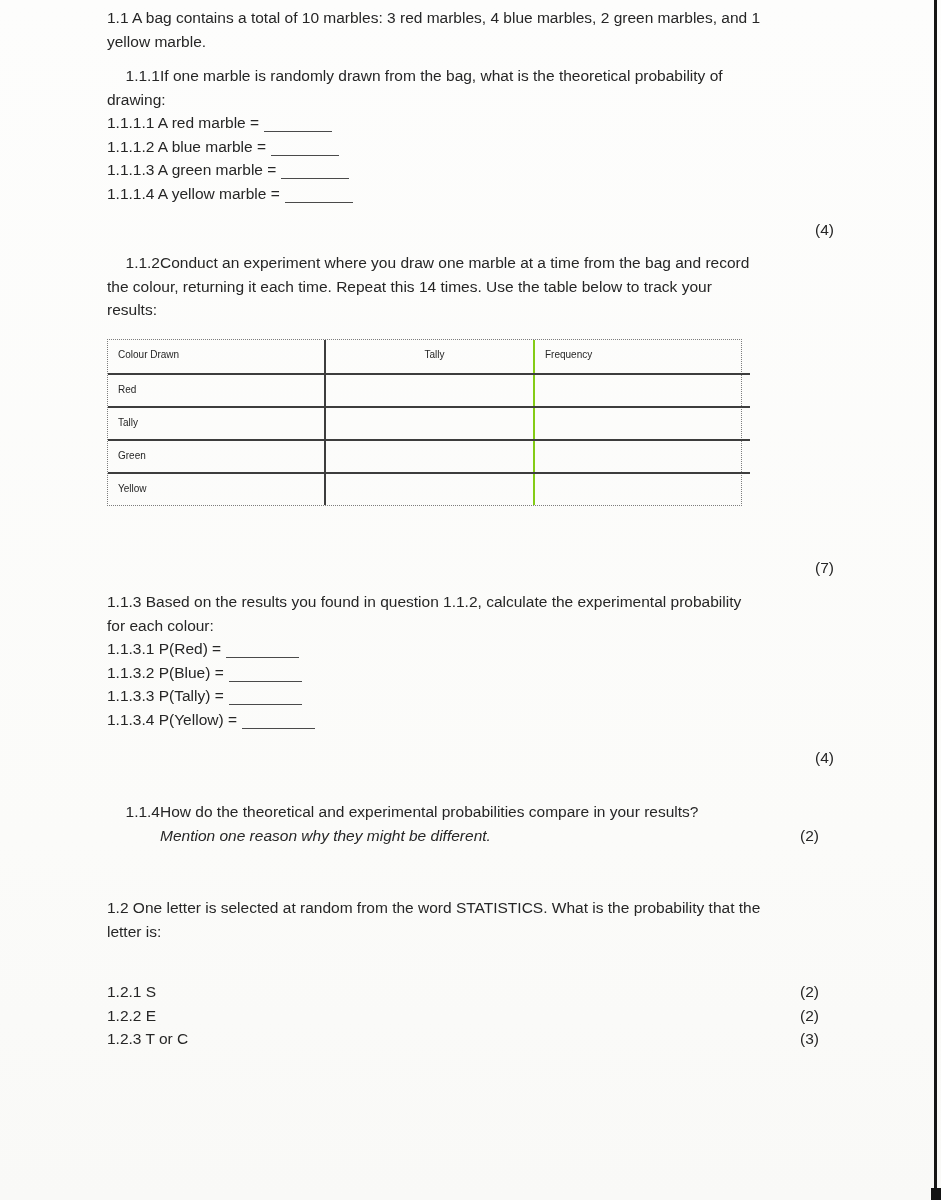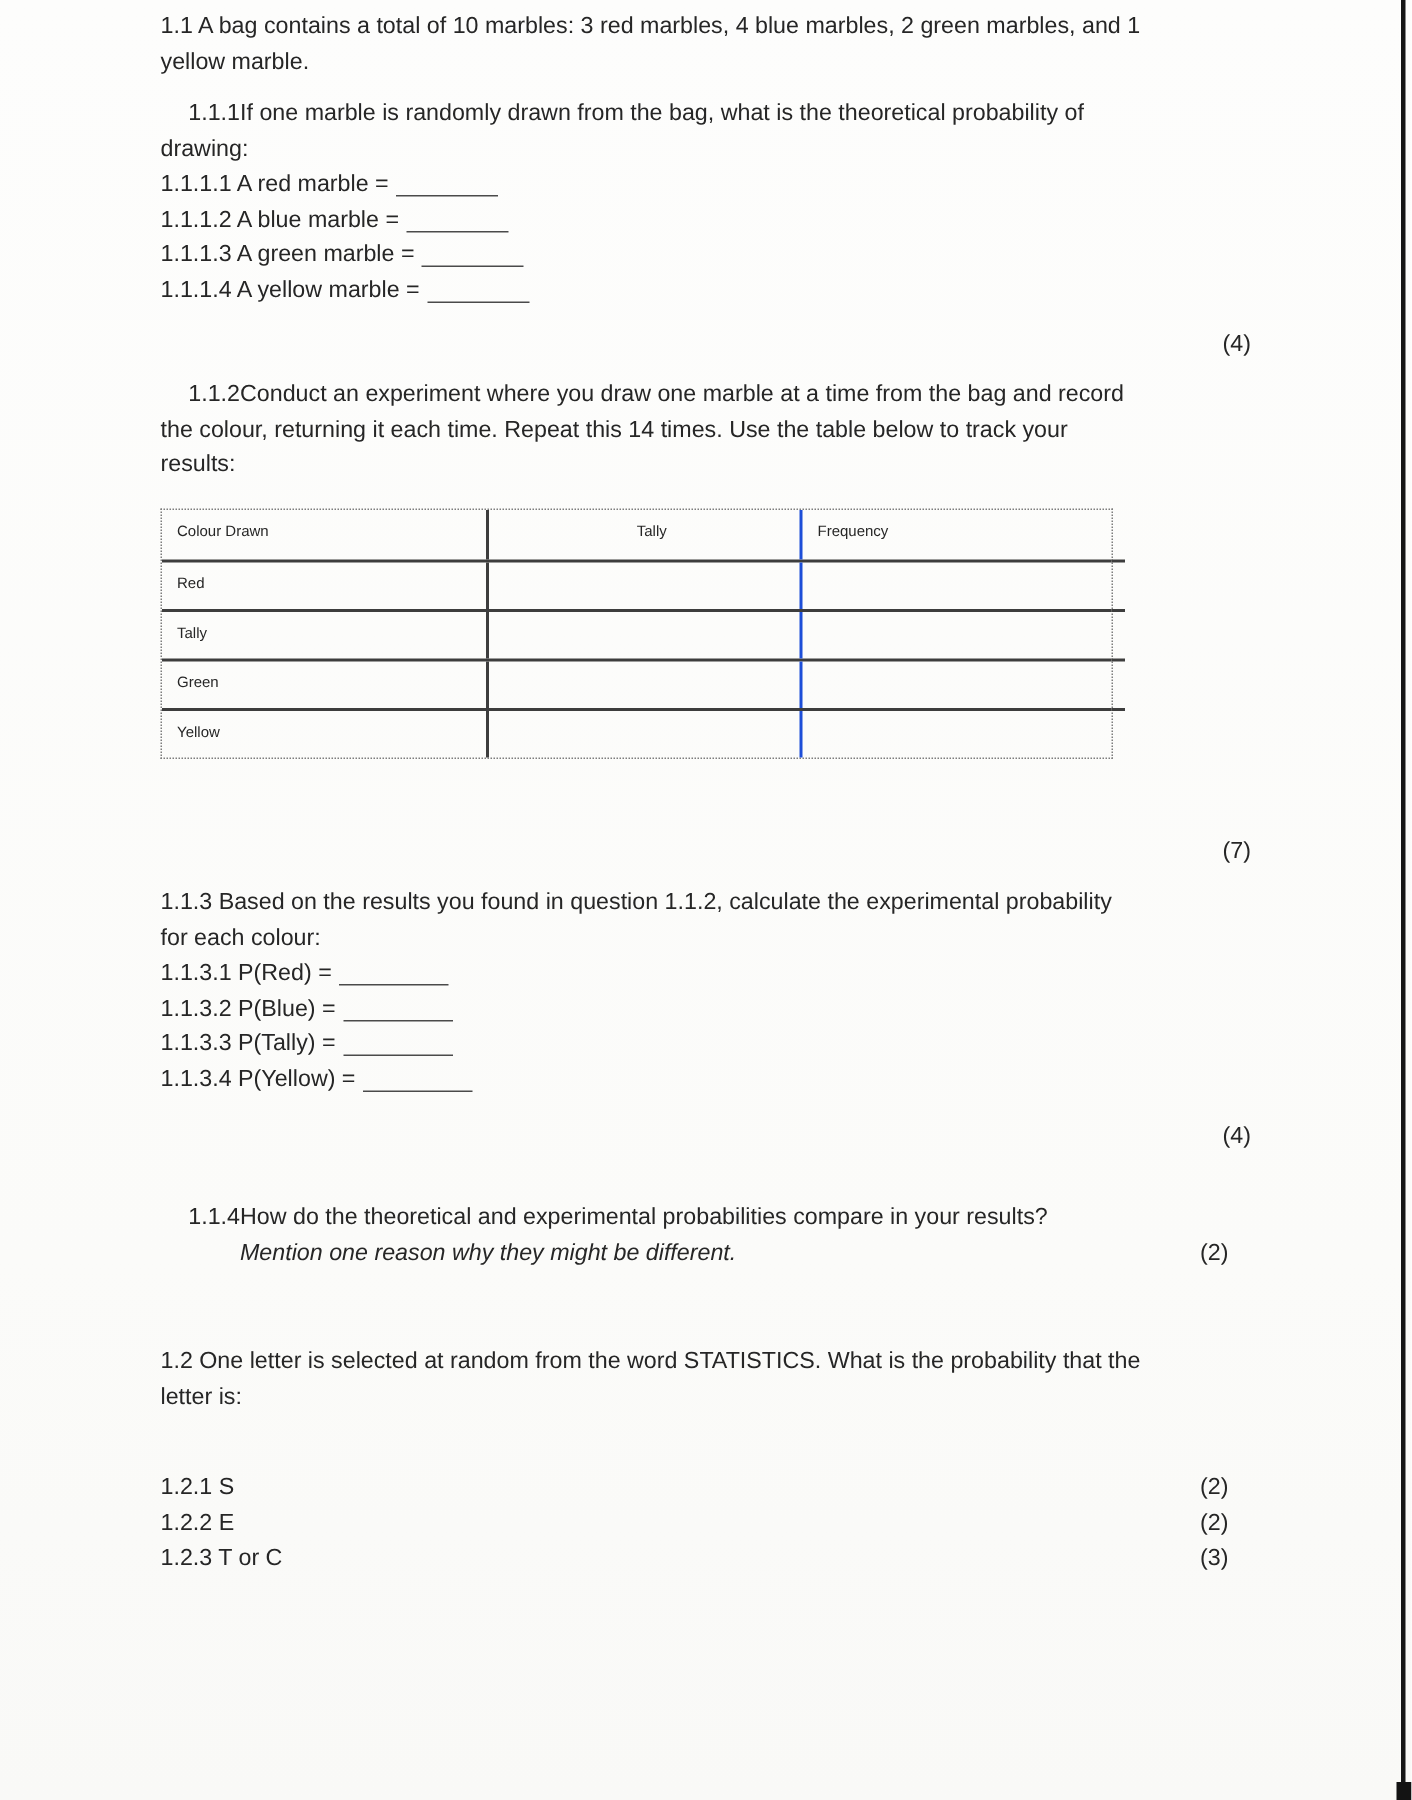--- a/index.html
+++ b/index.html
@@ -35,21 +35,21 @@
     border:1px dotted #7d7d7d; background:transparent;
   }
   .t-row { display:flex; height:33px; box-sizing:border-box; }
   .t-row + .t-row { border-top:2px solid #3d3d3d; }
   .t-cell {
     box-sizing:border-box; padding:6px 0 0 10px;
     font-size:10px; line-height:18px; overflow:hidden;
   }
   .c1 { width:216px; }
   .c2 { width:209px; border-left:2px solid #3d3d3d;text-align:center; }
-  .c3 { flex:1; border-left:2px solid #1d4ed8; }
+  .c3 { flex:1; border-left:2px solid #84cc16; }
   .stub { position:absolute; right:-9px; width:9px; height:2px; background:#3d3d3d; }
 
   
   .edge-line {
     position:absolute; left:934px; top:0; width:3px; height:1200px;
     background:#161616;
   }
   .edge-corner {
     position:absolute; left:931px; top:1188px; width:10px; height:12px;
     background:#131313;

